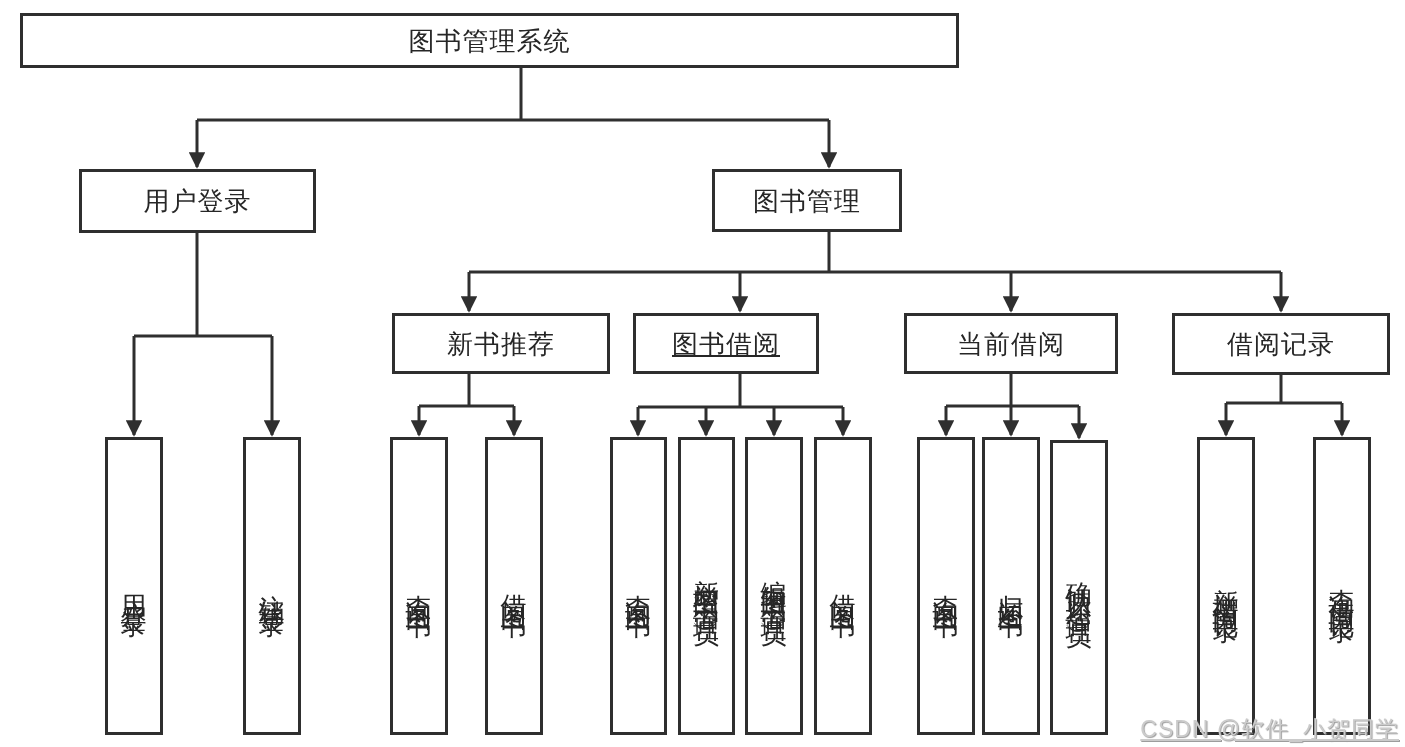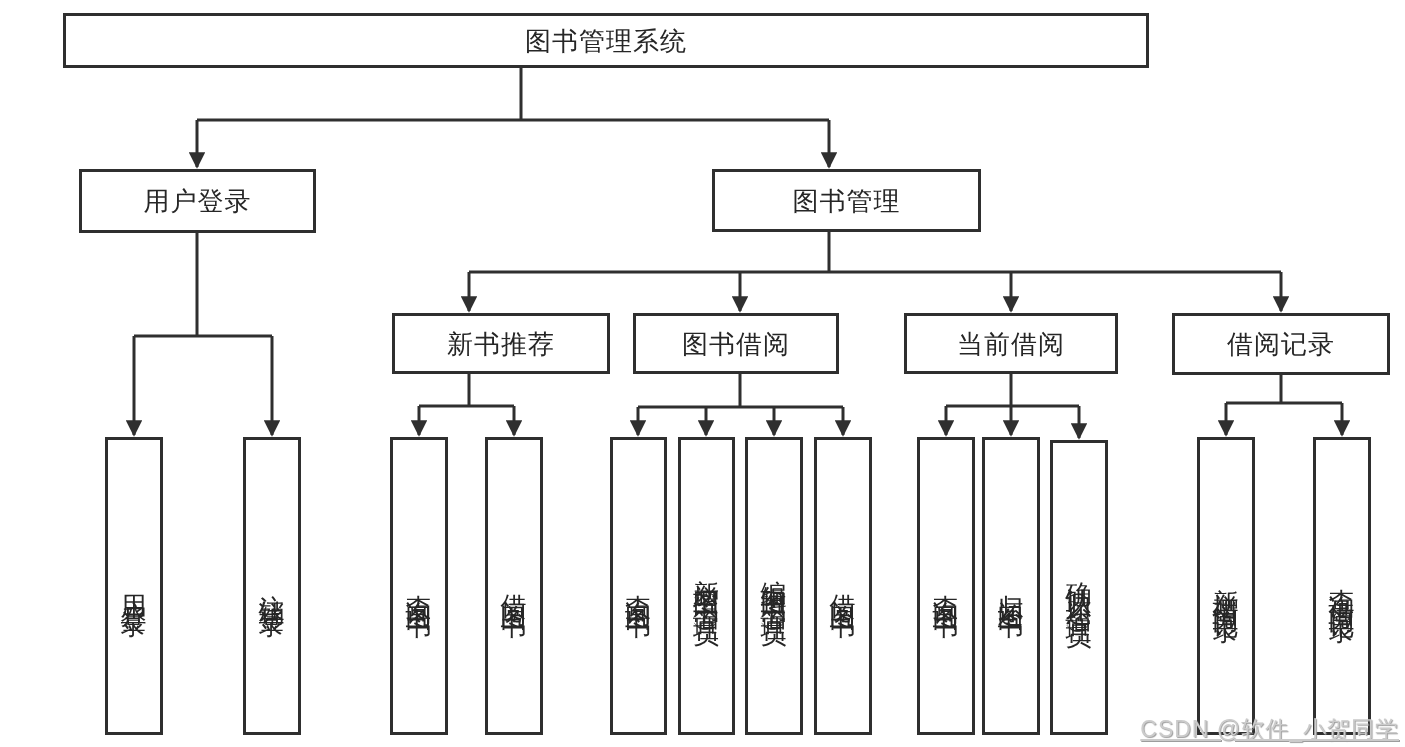--- a/index.html
+++ b/index.html
@@ -96,35 +96,35 @@
     <path d="M1011 374 V406 M946 406 H1079"></path>
     <path d="M946 406 V435" marker-end="url(#arrow)"></path>
     <path d="M1011 406 V435" marker-end="url(#arrow)"></path>
     <path d="M1079 406 V438" marker-end="url(#arrow)"></path>
 
     <path d="M1281 375 V403 M1226 403 H1342"></path>
     <path d="M1226 403 V435" marker-end="url(#arrow)"></path>
     <path d="M1342 403 V435" marker-end="url(#arrow)"></path>
   </svg>
 
-  <div class="node hbox" style="left:20px; top:13px; width:1086px; height:55px;margin-left:43px;">
+  <div class="node hbox" style="left:20px; top:13px; width:939px; height:55px;">
     <span>图书管理系统</span>
   </div>
 
   <div class="node hbox" style="left:79px; top:169px; width:237px; height:64px;">
     <span>用户登录</span>
   </div>
-  <div class="node hbox" style="left:712px; top:169px; width:269px; height:63px;">
+  <div class="node hbox" style="left:712px; top:169px; width:190px; height:63px;">
     <span>图书管理</span>
   </div>
 
   <div class="node hbox" style="left:360px; top:313px; width:218px; height:61px;margin-left:32px;">
     <span>新书推荐</span>
   </div>
-  <div class="node hbox" style="left:633px; top:313px; width:206px; height:61px;">
+  <div class="node hbox" style="left:633px; top:313px; width:186px; height:61px;text-decoration:underline;">
     <span>图书借阅</span>
   </div>
   <div class="node hbox" style="left:904px; top:313px; width:214px; height:61px;">
     <span>当前借阅</span>
   </div>
   <div class="node hbox" style="left:1172px; top:313px; width:218px; height:62px;">
     <span>借阅记录</span>
   </div>
 
   <div class="node leaf" style="left:105px; top:437px; width:58px; height:298px;">

